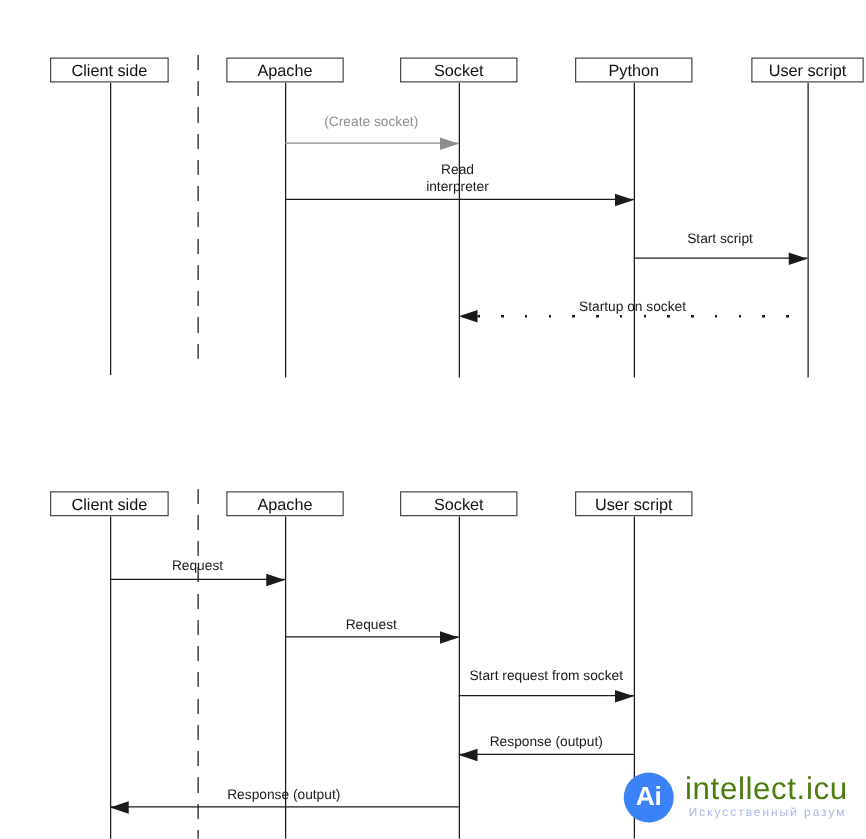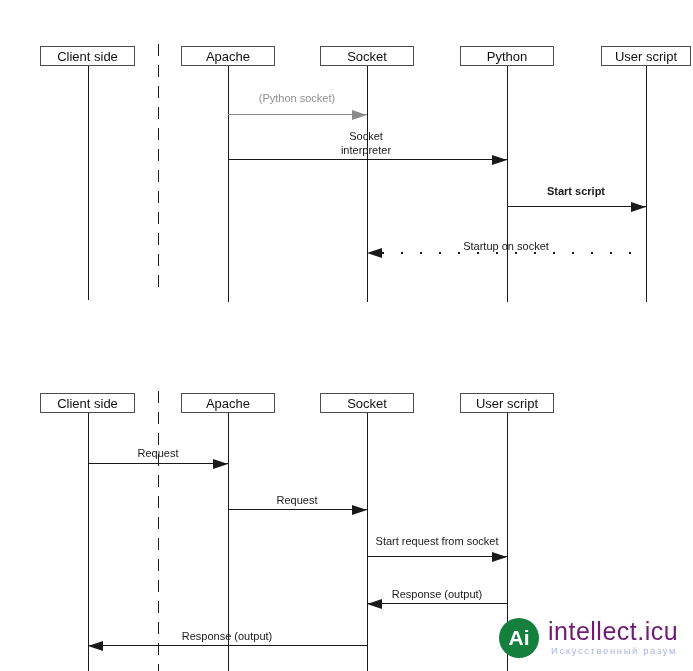--- a/index.html
+++ b/index.html
@@ -21,23 +21,23 @@
   .ah-l{position:absolute;width:0;height:0;z-index:2;
        border-right:15px solid #1a1a1a;border-top:5px solid transparent;border-bottom:5px solid transparent;}
   .ah-r.gray{border-left-color:#8c8c8c;}
   .mlabel{position:absolute;font-size:11px;color:#1a1a1a;white-space:nowrap;
        transform:translateX(-50%);z-index:4;}
   .mlabel.gray{color:#8f8f8f;}
   .mlabel.wrap{white-space:normal;width:74px;text-align:center;line-height:14px;}
   
   .wm{position:absolute;z-index:10;}
   .wm-circle{position:absolute;left:499px;top:618px;width:40px;height:40px;border-radius:50%;
-       background:#15803d;display:flex;align-items:center;justify-content:center;
+       background:#3b82f6;display:flex;align-items:center;justify-content:center;
        color:#ffffff;font-size:21px;font-weight:bold;}
-  .wm-name{position:absolute;left:548px;top:617px;font-size:25px;color:#701a75;
+  .wm-name{position:absolute;left:548px;top:617px;font-size:25px;color:#4d7c0f;
        letter-spacing:0.5px;white-space:nowrap;}
   .wm-tag{position:absolute;left:551px;top:645px;font-size:9.5px;color:#a9b6e6;
        letter-spacing:1.6px;white-space:nowrap;}
 </style>
 </head>
 <body>
 
 <div class="stage">
 
 
@@ -57,29 +57,29 @@
   <div class="box" style="left:320px;top:46px;width:92px;">
     <span>Socket</span>
     </div>
   <div class="box" style="left:460px;top:46px;width:92px;">
     <span>Python</span>
     </div>
   <div class="box" style="left:601px;top:46px;width:88px;">
     <span>User script</span>
     </div>
 
-  <div class="mlabel gray" style="left:297px;top:92px;">(Python socket)</div>
+  <div class="mlabel gray" style="left:297px;top:92px;">(Create socket)</div>
   <div class="mline gray" style="left:228px;top:114px;width:139px;"></div>
   <div class="ah-r gray" style="left:352px;top:110px;"></div>
 
-  <div class="mlabel wrap" style="left:366px;top:129px;">Socket interpreter</div>
+  <div class="mlabel wrap" style="left:366px;top:129px;">Read interpreter</div>
   <div class="mline" style="left:228px;top:159px;width:279px;"></div>
   <div class="ah-r" style="left:492px;top:155px;"></div>
 
-  <div class="mlabel" style="left:576px;top:185px;font-weight:bold;">Start script</div>
+  <div class="mlabel" style="left:576px;top:185px;">Start script</div>
   <div class="mline" style="left:507px;top:206px;width:139px;"></div>
   <div class="ah-r" style="left:631px;top:202px;"></div>
 
   <div class="mlabel" style="left:506px;top:240px;">Startup on socket</div>
   <div class="dotline" style="left:382px;top:252px;width:260px;"></div>
   <div class="ah-l" style="left:367px;top:248px;"></div>
 
 
   <div class="lifeline" style="left:88px;top:413px;height:258px;"></div>
   <div class="dashedline" style="left:158px;top:391px;height:280px;"></div>

